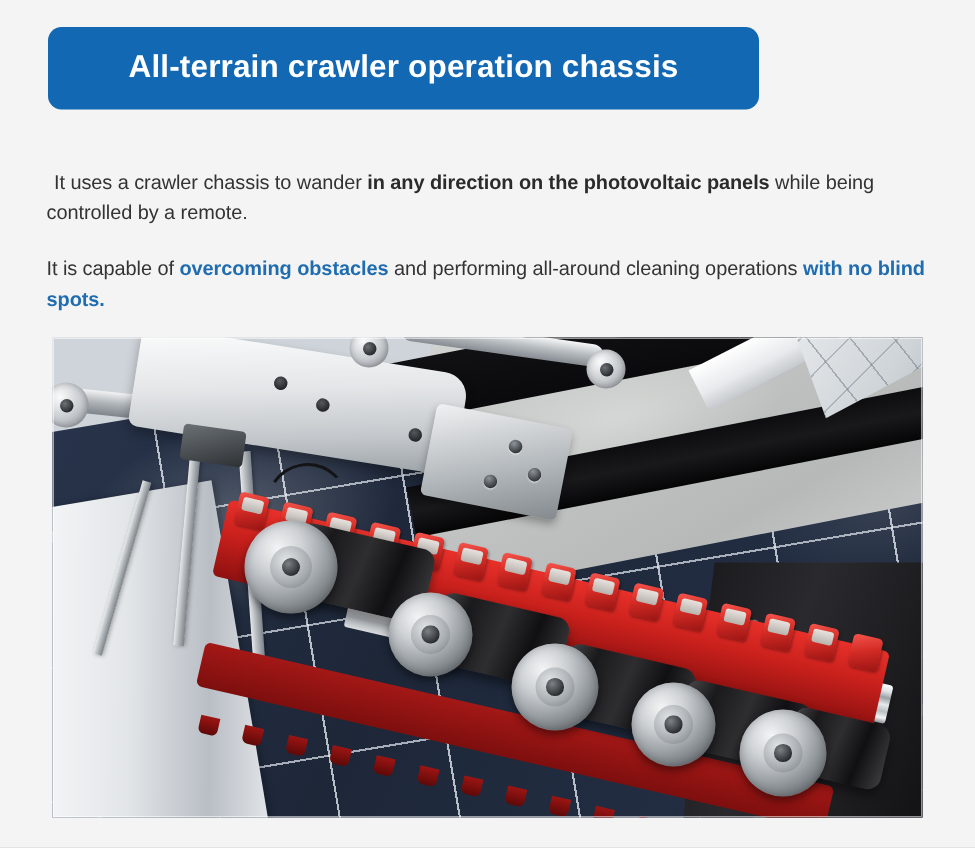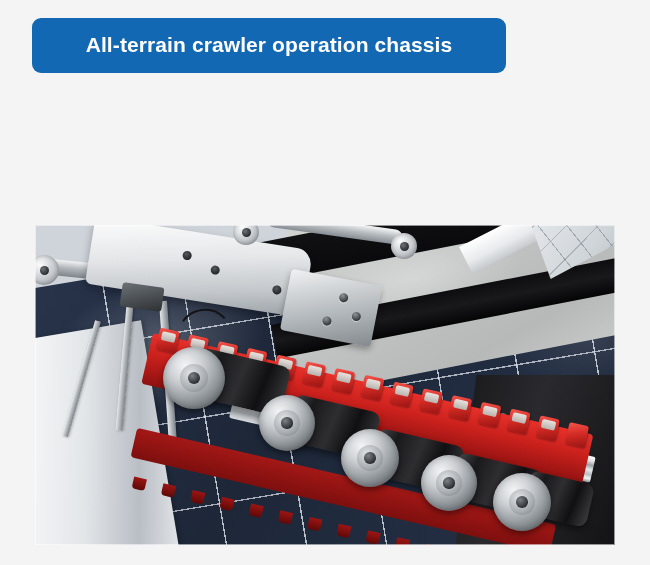--- a/index.html
+++ b/index.html
@@ -348,21 +348,27 @@
 <body>
 
 <div class="banner-wrap">
   <div class="banner">
     <div class="banner-title">All-terrain crawler operation chassis</div>
   </div>
 </div>
 
 <div class="copy">
 
-
+  <p class="para para-1">
+    <span>It uses a crawler chassis to wander </span><span class="b-dark">in any direction on the photovoltaic panels</span><span> while being controlled by a remote.</span>
+  </p>
+
+  <p class="para para-2">
+    <span>It is capable of </span><span class="b-blue">overcoming obstacles</span><span> and performing all-around cleaning operations </span><span class="b-blue">with no blind spots.</span>
+  </p>
 
 </div>
 
 <div class="photo">
   <div class="scene">
 
     <div class="pv-field">
       <div class="pv-grid"></div>
       <div class="pv-sheen"></div>
     </div>

